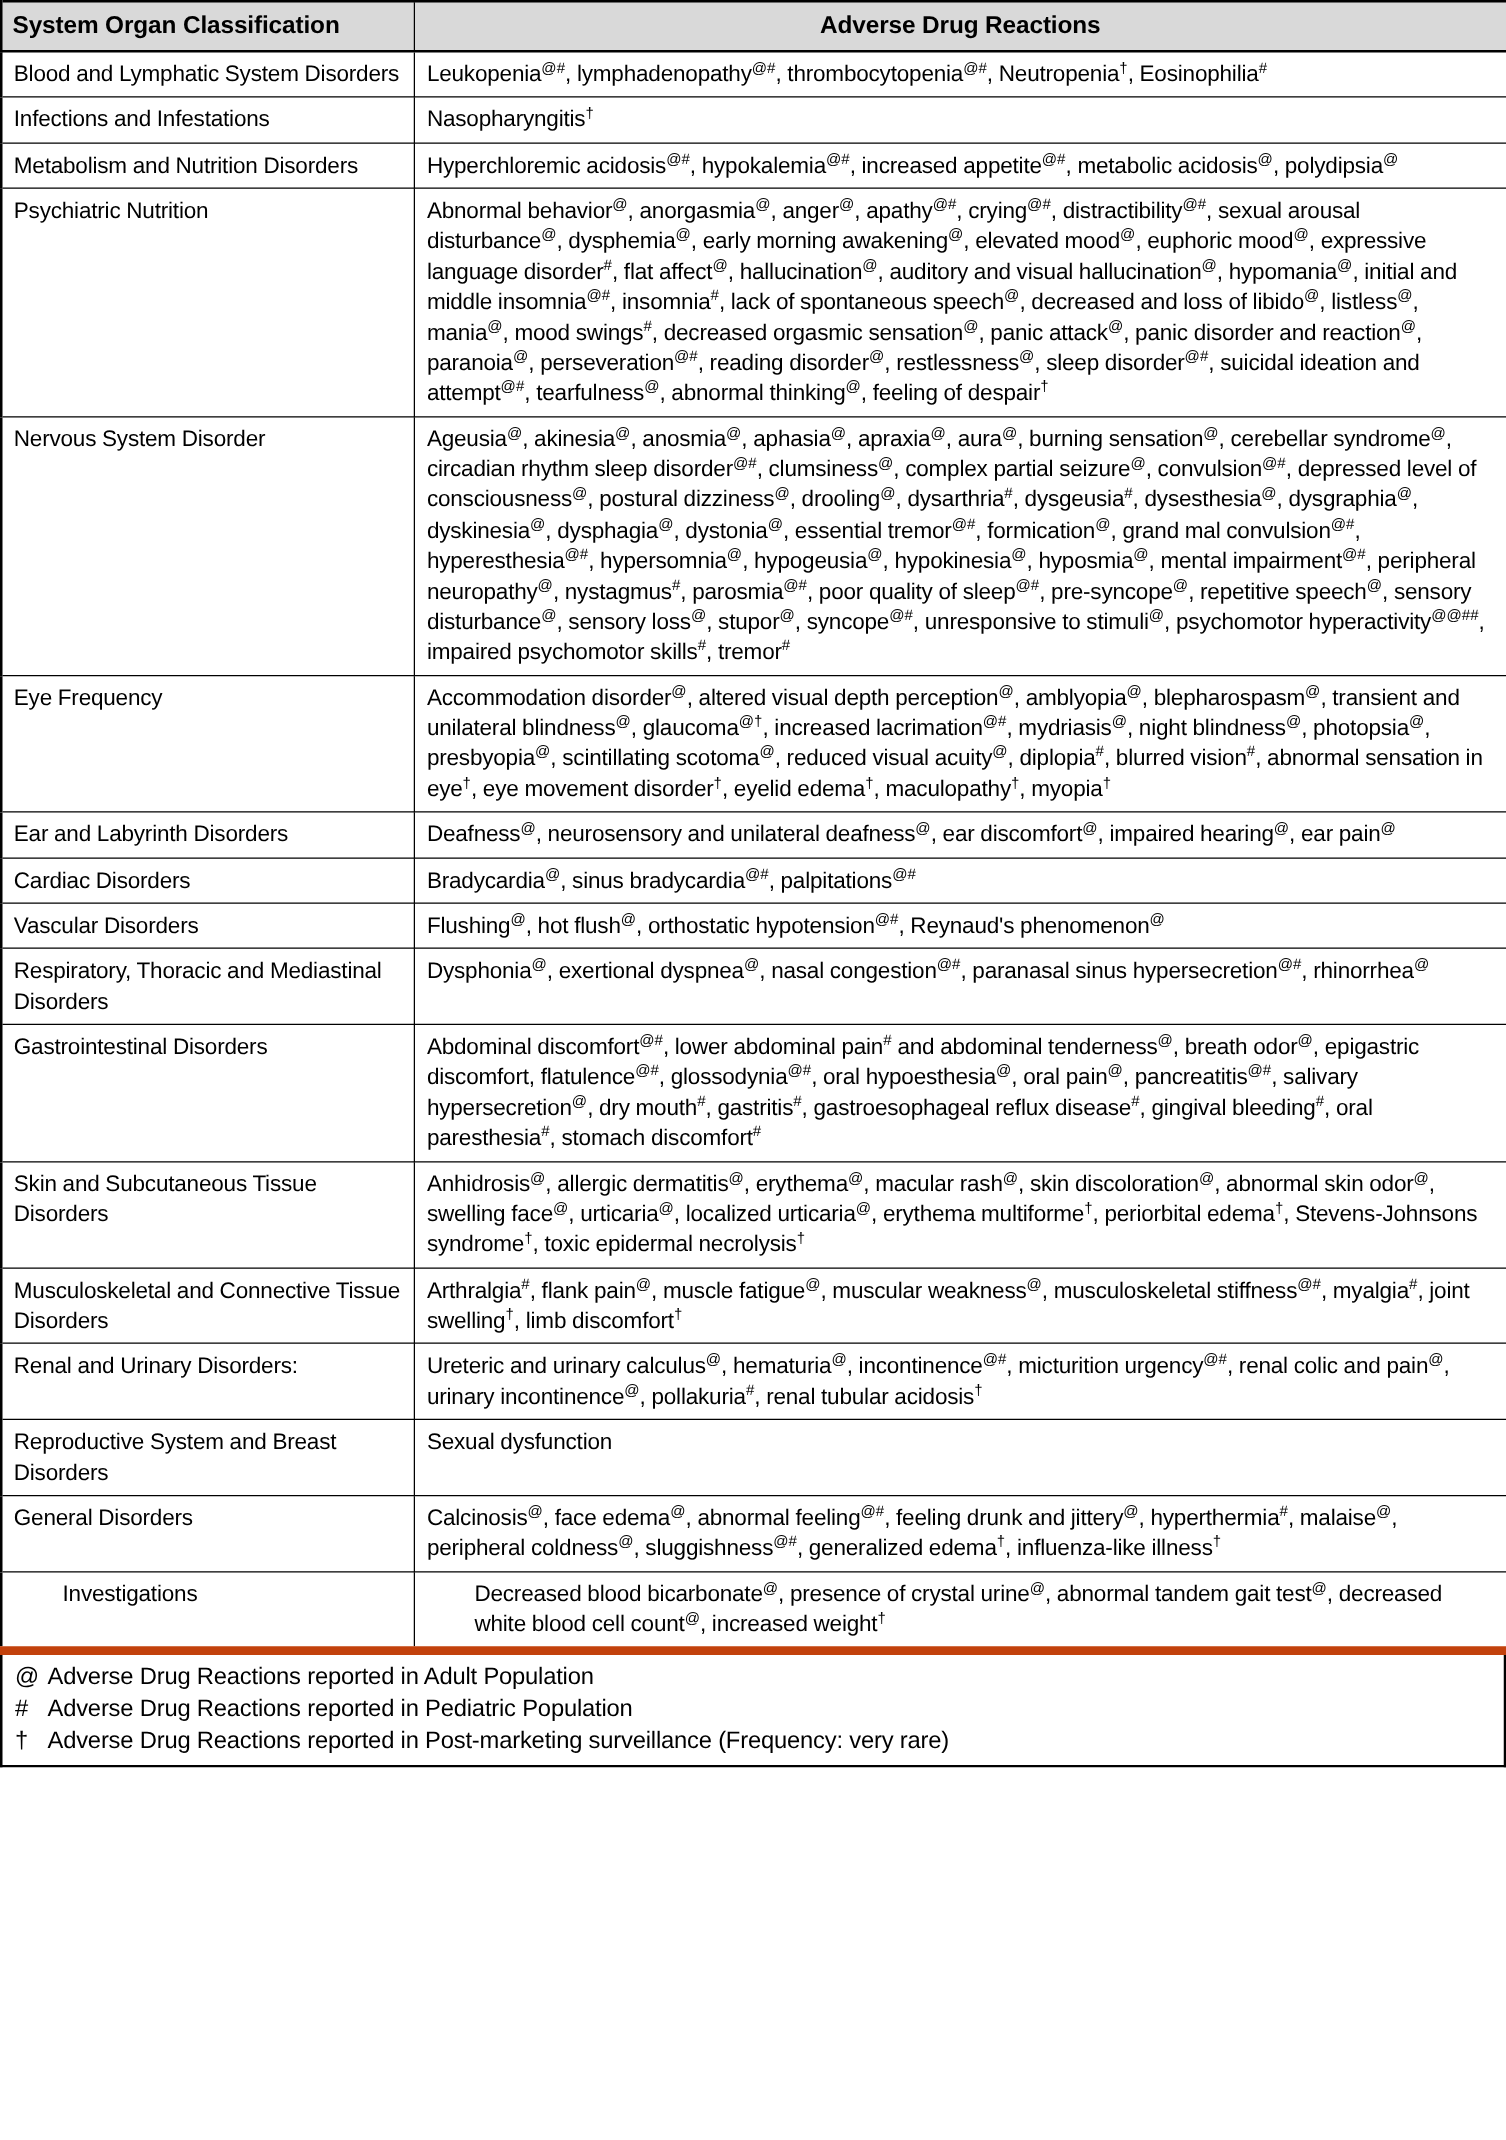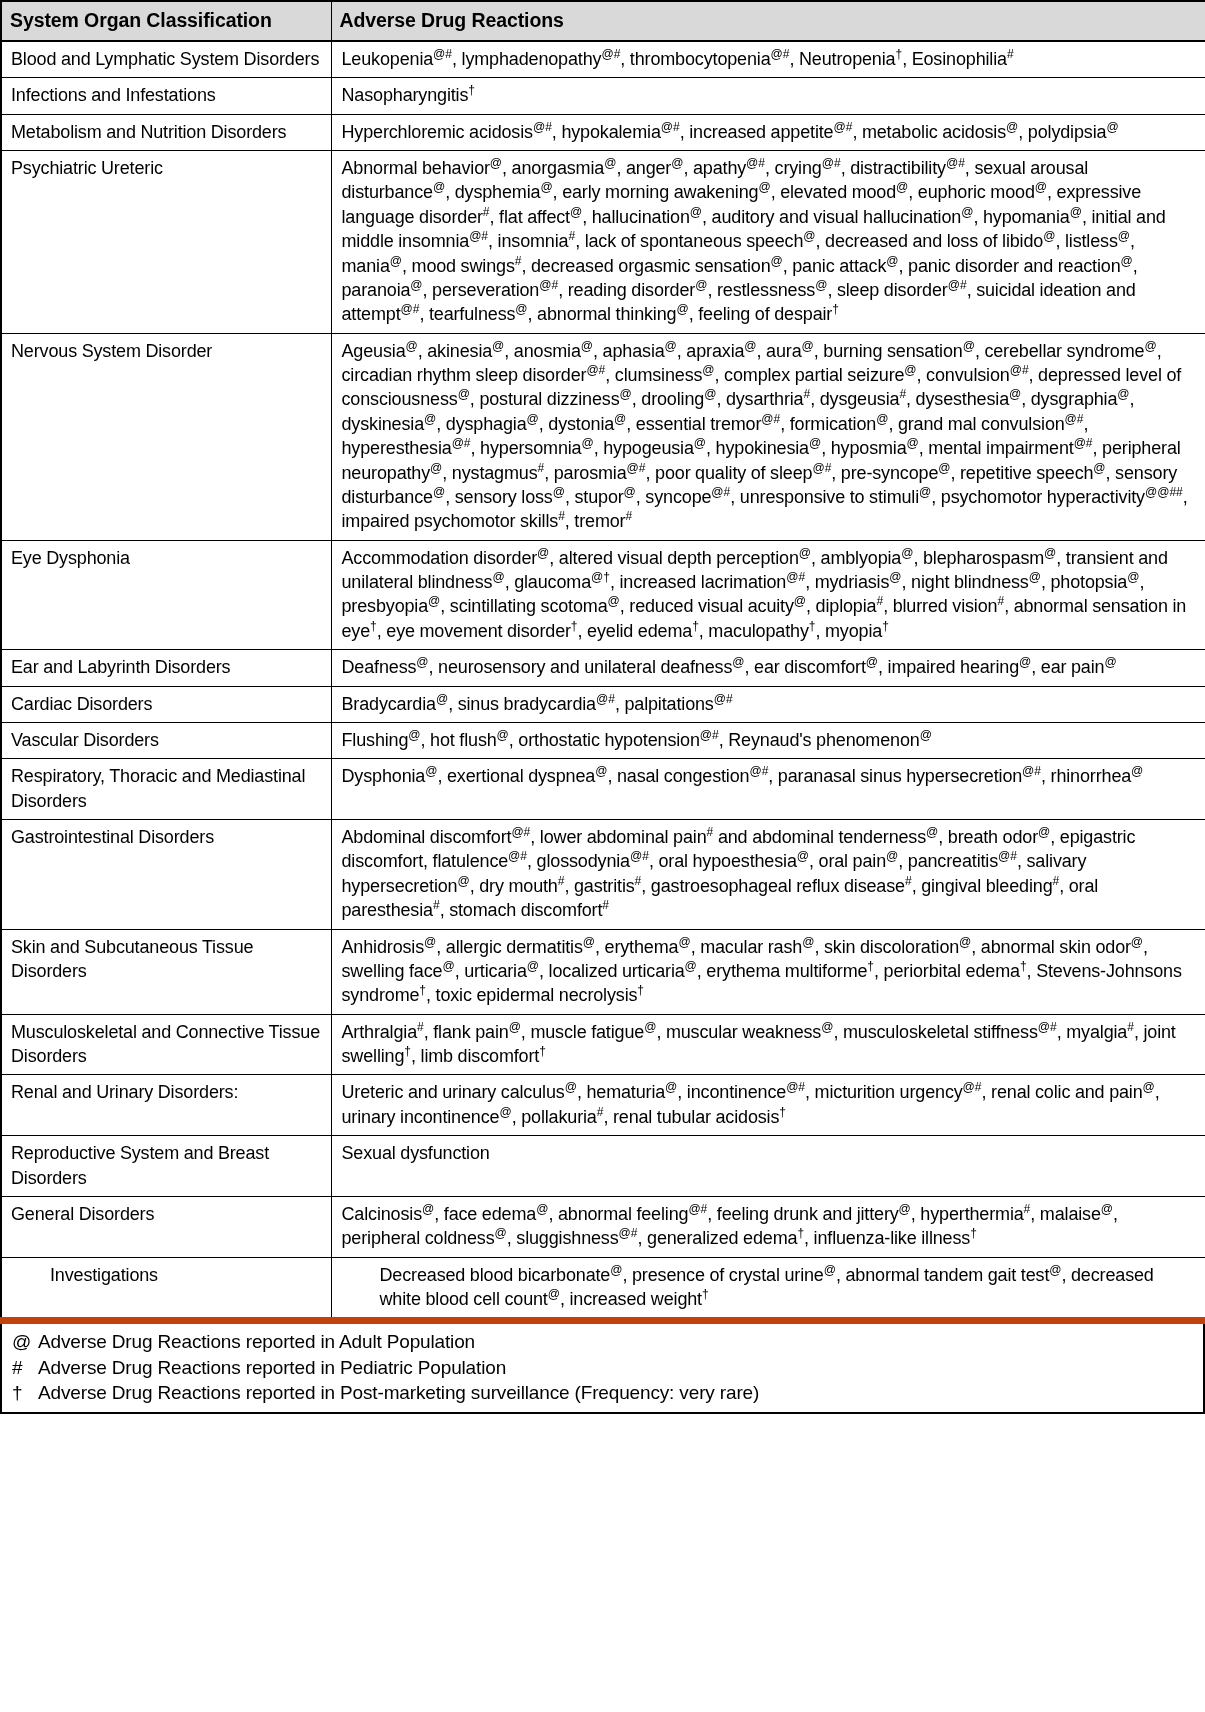--- a/index.html
+++ b/index.html
@@ -34,21 +34,21 @@
     border-bottom: 2px solid #000;
     text-align: left;
     vertical-align: top;
     font-weight: bold;
     font-size: 19.5px;
     line-height: 1.28;
     padding: 6px 8px 7px 8px;
     letter-spacing: -0.1px;
   }
   table.adr-table thead th.th-soc { border-left: 2px solid #000; }
-  table.adr-table thead th.th-adr { border-right: 2px solid #000; }
+  table.adr-table thead th.th-adr { border-right: 2px solid #000; text-align: center; }
 
   table.adr-table tbody td {
     border: 1px solid #000;
     vertical-align: top;
     font-size: 18px;
     line-height: 1.355;
     padding: 5px 8px 6px 9px;
     letter-spacing: -0.15px;
     word-spacing: -0.2px;
   }
@@ -108,29 +108,29 @@
         </tr>
         <tr>
           <td class="cell-soc">Infections and Infestations</td>
           <td class="cell-adr"><span>Nasopharyngitis</span><sup class="mk">†</sup></td>
         </tr>
         <tr>
           <td class="cell-soc">Metabolism and Nutrition Disorders</td>
           <td class="cell-adr"><span>Hyperchloremic acidosis</span><sup class="mk">@#</sup>, <span>hypokalemia</span><sup class="mk">@#</sup>, <span>increased appetite</span><sup class="mk">@#</sup>, <span>metabolic acidosis</span><sup class="mk">@</sup>, <span>polydipsia</span><sup class="mk">@</sup></td>
         </tr>
         <tr>
-          <td class="cell-soc">Psychiatric Ureteric</td>
+          <td class="cell-soc">Psychiatric Nutrition</td>
           <td class="cell-adr"><span>Abnormal behavior</span><sup class="mk">@</sup>, <span>anorgasmia</span><sup class="mk">@</sup>, <span>anger</span><sup class="mk">@</sup>, <span>apathy</span><sup class="mk">@#</sup>, <span>crying</span><sup class="mk">@#</sup>, <span>distractibility</span><sup class="mk">@#</sup>, <span>sexual arousal disturbance</span><sup class="mk">@</sup>, <span>dysphemia</span><sup class="mk">@</sup>, <span>early morning awakening</span><sup class="mk">@</sup>, <span>elevated mood</span><sup class="mk">@</sup>, <span>euphoric mood</span><sup class="mk">@</sup>, <span>expressive language disorder</span><sup class="mk">#</sup>, <span>flat affect</span><sup class="mk">@</sup>, <span>hallucination</span><sup class="mk">@</sup>, <span>auditory and visual hallucination</span><sup class="mk">@</sup>, <span>hypomania</span><sup class="mk">@</sup>, <span>initial and middle insomnia</span><sup class="mk">@#</sup>, <span>insomnia</span><sup class="mk">#</sup>, <span>lack of spontaneous speech</span><sup class="mk">@</sup>, <span>decreased and loss of libido</span><sup class="mk">@</sup>, <span>listless</span><sup class="mk">@</sup>, <span>mania</span><sup class="mk">@</sup>, <span>mood swings</span><sup class="mk">#</sup>, <span>decreased orgasmic sensation</span><sup class="mk">@</sup>, <span>panic attack</span><sup class="mk">@</sup>, <span>panic disorder and reaction</span><sup class="mk">@</sup>, <span>paranoia</span><sup class="mk">@</sup>, <span>perseveration</span><sup class="mk">@#</sup>, <span>reading disorder</span><sup class="mk">@</sup>, <span>restlessness</span><sup class="mk">@</sup>, <span>sleep disorder</span><sup class="mk">@#</sup>, <span>suicidal ideation and attempt</span><sup class="mk">@#</sup>, <span>tearfulness</span><sup class="mk">@</sup>, <span>abnormal thinking</span><sup class="mk">@</sup>, <span>feeling of despair</span><sup class="mk">†</sup></td>
         </tr>
         <tr>
           <td class="cell-soc">Nervous System Disorder</td>
           <td class="cell-adr"><span>Ageusia</span><sup class="mk">@</sup>, <span>akinesia</span><sup class="mk">@</sup>, <span>anosmia</span><sup class="mk">@</sup>, <span>aphasia</span><sup class="mk">@</sup>, <span>apraxia</span><sup class="mk">@</sup>, <span>aura</span><sup class="mk">@</sup>, <span>burning sensation</span><sup class="mk">@</sup>, <span>cerebellar syndrome</span><sup class="mk">@</sup>, <span>circadian rhythm sleep disorder</span><sup class="mk">@#</sup>, <span>clumsiness</span><sup class="mk">@</sup>, <span>complex partial seizure</span><sup class="mk">@</sup>, <span>convulsion</span><sup class="mk">@#</sup>, <span>depressed level of consciousness</span><sup class="mk">@</sup>, <span>postural dizziness</span><sup class="mk">@</sup>, <span>drooling</span><sup class="mk">@</sup>, <span>dysarthria</span><sup class="mk">#</sup>, <span>dysgeusia</span><sup class="mk">#</sup>, <span>dysesthesia</span><sup class="mk">@</sup>, <span>dysgraphia</span><sup class="mk">@</sup>, <span>dyskinesia</span><sup class="mk">@</sup>, <span>dysphagia</span><sup class="mk">@</sup>, <span>dystonia</span><sup class="mk">@</sup>, <span>essential tremor</span><sup class="mk">@#</sup>, <span>formication</span><sup class="mk">@</sup>, <span>grand mal convulsion</span><sup class="mk">@#</sup>, <span>hyperesthesia</span><sup class="mk">@#</sup>, <span>hypersomnia</span><sup class="mk">@</sup>, <span>hypogeusia</span><sup class="mk">@</sup>, <span>hypokinesia</span><sup class="mk">@</sup>, <span>hyposmia</span><sup class="mk">@</sup>, <span>mental impairment</span><sup class="mk">@#</sup>, <span>peripheral neuropathy</span><sup class="mk">@</sup>, <span>nystagmus</span><sup class="mk">#</sup>, <span>parosmia</span><sup class="mk">@#</sup>, <span>poor quality of sleep</span><sup class="mk">@#</sup>, <span>pre-syncope</span><sup class="mk">@</sup>, <span>repetitive speech</span><sup class="mk">@</sup>, <span>sensory disturbance</span><sup class="mk">@</sup>, <span>sensory loss</span><sup class="mk">@</sup>, <span>stupor</span><sup class="mk">@</sup>, <span>syncope</span><sup class="mk">@#</sup>, <span>unresponsive to stimuli</span><sup class="mk">@</sup>, <span>psychomotor hyperactivity</span><sup class="mk">@@##</sup>, <span>impaired psychomotor skills</span><sup class="mk">#</sup>, <span>tremor</span><sup class="mk">#</sup></td>
         </tr>
         <tr>
-          <td class="cell-soc">Eye Dysphonia</td>
+          <td class="cell-soc">Eye Frequency</td>
           <td class="cell-adr"><span>Accommodation disorder</span><sup class="mk">@</sup>, <span>altered visual depth perception</span><sup class="mk">@</sup>, <span>amblyopia</span><sup class="mk">@</sup>, <span>blepharospasm</span><sup class="mk">@</sup>, <span>transient and unilateral blindness</span><sup class="mk">@</sup>, <span>glaucoma</span><sup class="mk">@†</sup>, <span>increased lacrimation</span><sup class="mk">@#</sup>, <span>mydriasis</span><sup class="mk">@</sup>, <span>night blindness</span><sup class="mk">@</sup>, <span>photopsia</span><sup class="mk">@</sup>, <span>presbyopia</span><sup class="mk">@</sup>, <span>scintillating scotoma</span><sup class="mk">@</sup>, <span>reduced visual acuity</span><sup class="mk">@</sup>, <span>diplopia</span><sup class="mk">#</sup>, <span>blurred vision</span><sup class="mk">#</sup>, <span>abnormal sensation in eye</span><sup class="mk">†</sup>, <span>eye movement disorder</span><sup class="mk">†</sup>, <span>eyelid edema</span><sup class="mk">†</sup>, <span>maculopathy</span><sup class="mk">†</sup>, <span>myopia</span><sup class="mk">†</sup></td>
         </tr>
         <tr>
           <td class="cell-soc">Ear and Labyrinth Disorders</td>
           <td class="cell-adr"><span>Deafness</span><sup class="mk">@</sup>, <span>neurosensory and unilateral deafness</span><sup class="mk">@</sup>, <span>ear discomfort</span><sup class="mk">@</sup>, <span>impaired hearing</span><sup class="mk">@</sup>, <span>ear pain</span><sup class="mk">@</sup></td>
         </tr>
         <tr>
           <td class="cell-soc">Cardiac Disorders</td>
           <td class="cell-adr"><span>Bradycardia</span><sup class="mk">@</sup>, <span>sinus bradycardia</span><sup class="mk">@#</sup>, <span>palpitations</span><sup class="mk">@#</sup></td>
         </tr>

